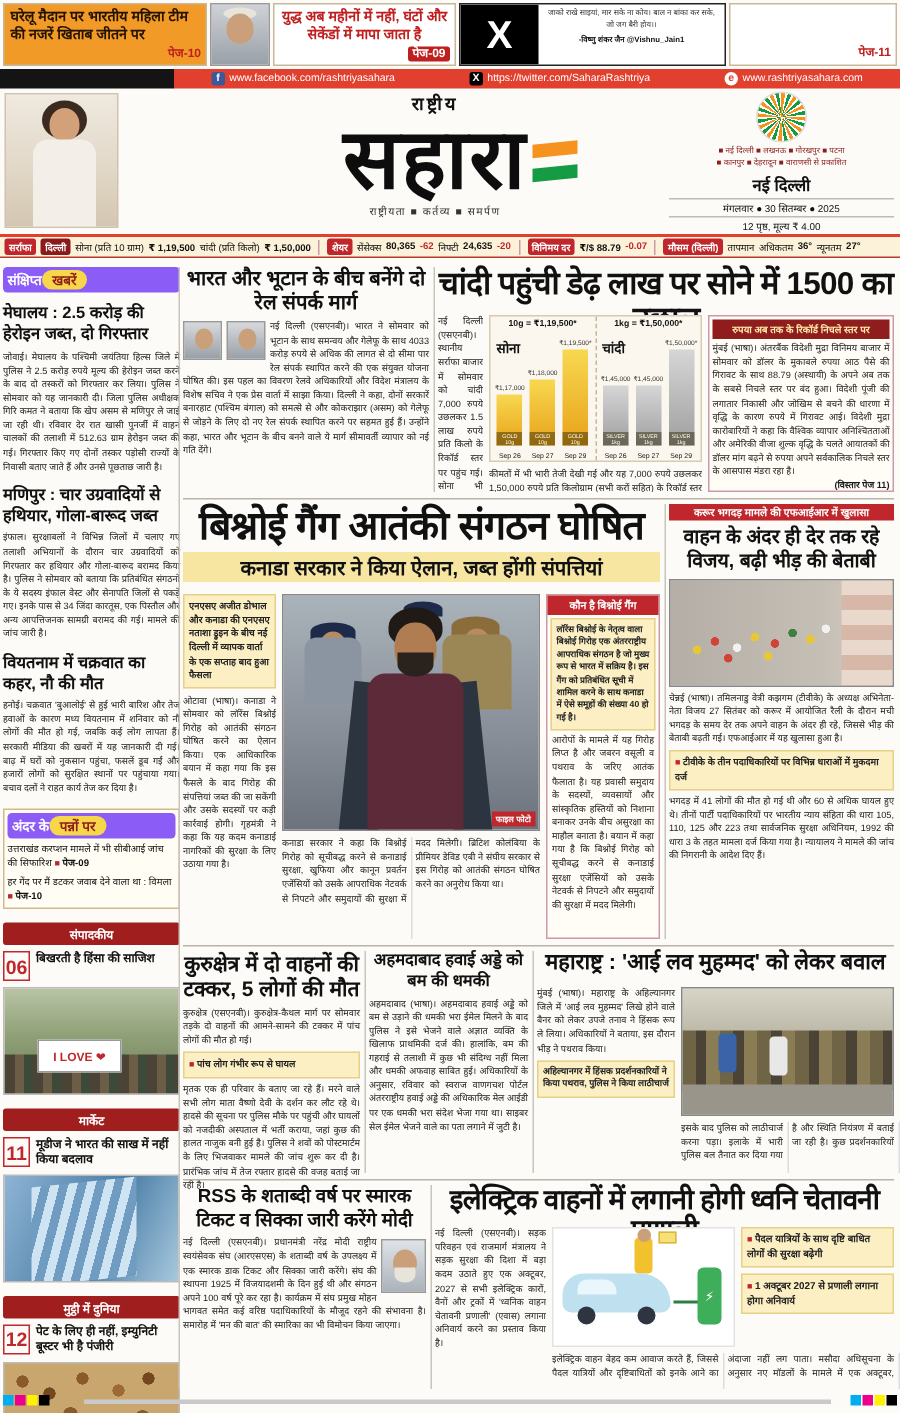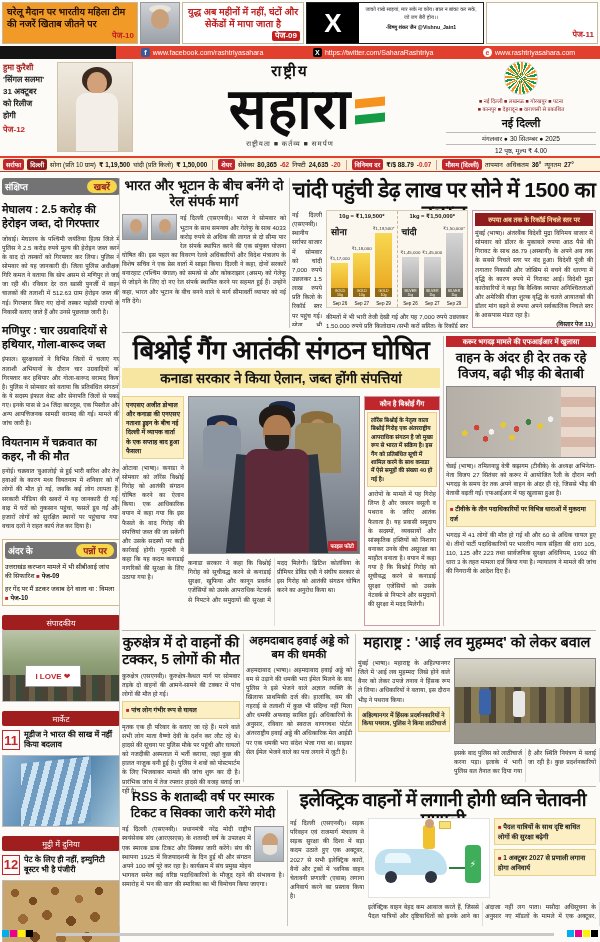--- a/index.html
+++ b/index.html
@@ -37,21 +37,21 @@
   .promo{position:absolute;left:3px;top:2px;width:132px;height:90px;display:flex;}
   .promo-text{width:54px;font-size:8px;font-weight:bold;line-height:1.5;color:#222;}
   .promo-text .l0{color:#a01d1d;}
   .promo-text .pg{color:#c01f1f;margin-top:2px;}
   .promo-photo{width:76px;height:90px;background:linear-gradient(180deg,#efe9df 0%,#e2d8c8 55%,#d4c7b2 100%);
                position:relative;border:1px solid #cfc3ae;overflow:hidden;}
   .promo-photo .hair{position:absolute;left:24px;top:4px;width:30px;height:26px;border-radius:50%;background:#3a2a20;}
   .promo-photo .hface{position:absolute;left:29px;top:9px;width:20px;height:22px;border-radius:50% 50% 46% 46%;background:#d2a179;}
   .promo-photo .dress{position:absolute;left:18px;top:30px;width:42px;height:60px;border-radius:10px 10px 0 0;background:#f3efe8;}
   .mh-center{position:absolute;left:140px;top:0;width:300px;text-align:center;}
-  .mh-top{font-size:15px;font-weight:bold;letter-spacing:2px;}
+  .mh-top{font-size:12px;font-weight:bold;letter-spacing:2px;}
   .mh-mainwrap{position:relative;display:inline-block;}
   .mh-main{font-size:56px;font-weight:900;line-height:1.02;letter-spacing:1px;color:#0d0d0d;}
   .flag{position:absolute;right:-34px;top:14px;width:30px;height:40px;}
   .flag .f1{position:absolute;top:4px;left:0;width:30px;height:9px;background:#f6921e;transform:skewY(-6deg);}
   .flag .f2{position:absolute;top:20px;left:0;width:30px;height:9px;background:#169b45;transform:skewY(-6deg);}
   .mh-tag{font-size:7px;color:#333;margin-top:2px;letter-spacing:1px;}
   .mh-right{position:absolute;right:4px;top:0;width:150px;text-align:center;}
   .logo-sun{width:34px;height:34px;margin:1px auto 2px;border-radius:50%;
             background:repeating-conic-gradient(#f6921e 0 9deg,#fff 9deg 15deg,#169b45 15deg 24deg,#fff 24deg 30deg);
             border:1px solid #ddd;}
@@ -63,30 +63,30 @@
   .ticker{position:absolute;left:0;top:156px;width:600px;height:16px;background:#fcf2da;
           border-top:2px solid #e2402e;border-bottom:1px solid #b93a2c;display:flex;align-items:center;
           font-size:6.4px;padding:0 3px;gap:3px;white-space:nowrap;}
   .tk-tag{background:#c0272d;color:#fff;font-weight:bold;padding:1px 3px;border-radius:2px;}
   .tk-tag.dark{background:#8b1a1a;}
   .tk-val{font-weight:bold;}
   .tk-neg{color:#c0272d;font-weight:bold;}
   .tk-sep{width:1px;height:10px;background:#c9a;margin:0 2px;}
   
   .sidebar{position:absolute;left:2px;top:178px;width:118px;}
-  .sb-head{background:#737373;border-radius:3px;padding:2px 3px;display:flex;align-items:center;gap:0;justify-content:space-between;}
+  .sb-head{background:#8b5cf6;border-radius:3px;padding:2px 3px;display:flex;align-items:center;gap:0;}
   .sb-head .a{color:#fff;font-weight:bold;font-size:9px;}
   .sb-head .b{background:#f7d64a;color:#8f1d1d;font-weight:bold;font-size:9px;padding:0 7px;border-radius:8px;}
   .sb-title{font-size:11px;font-weight:bold;line-height:1.3;margin:7px 0 3px;}
   .sb-body{font-size:6.1px;line-height:1.5;text-align:justify;color:#222;}
   .insidebox{border:1px solid #d3b98a;background:#fffdf4;margin-top:9px;padding:2px;}
   .ib-item{font-size:6.4px;line-height:1.45;margin-top:3px;}
   .ib-item .pg{font-weight:bold;}
   .redsq{color:#c0272d;font-size:6px;}
-  .sb-secbar{background:#a01e1e;color:#fff;font-weight:normal;font-size:8px;text-align:center;
+  .sb-secbar{background:#a01e1e;color:#fff;font-weight:bold;font-size:8px;text-align:center;
              padding:2px 0;margin-top:9px;border-radius:2px;}
   .sb-secrow{display:flex;gap:4px;margin:4px 0;}
   .sb-num{min-width:18px;height:20px;border:1px solid #c0272d;color:#c0272d;font-size:13px;font-weight:bold;
           display:flex;align-items:center;justify-content:center;}
   .sb-sectitle{font-size:8px;font-weight:bold;line-height:1.3;}
   .sb-photo{height:72px;border:1px solid #bbb;position:relative;overflow:hidden;}
   .ph-protest{background:linear-gradient(180deg,#b9c4a5 0%,#8fa077 45%,#6f7f5b 100%);}
   .ph-protest .placard{position:absolute;left:22px;top:34px;width:56px;height:22px;background:#fff;
        border:1px solid #999;font-size:8px;font-weight:bold;color:#c0272d;display:flex;align-items:center;justify-content:center;}
   .ph-protest .crowd{position:absolute;bottom:0;left:0;right:0;height:26px;
@@ -287,28 +287,20 @@
       </span>
       <span class="soc" data-name="website-link">
         <span class="ic ie" data-name="browser-icon">e</span>
         <span data-name="website-url">www.rashtriyasahara.com</span>
       </span>
     </div>
   </div>
 
   <div class="masthead" data-name="masthead">
     <div class="promo" data-name="film-promo">
-      <div class="promo-text" data-name="film-promo-text">
-        <div class="l0" data-name="promo-line">हुमा कुरैशी</div>
-        <div data-name="promo-line">'सिंगल सलमा'</div>
-        <div data-name="promo-line">31 अक्टूबर</div>
-        <div data-name="promo-line">को रिलीज</div>
-        <div data-name="promo-line">होगी</div>
-        <div class="pg" data-name="promo-page">पेज-12</div>
-      </div>
       <div class="promo-photo" data-name="huma-qureshi-photo">
         <div class="hair" data-name="photo-hair"></div>
         <div class="hface" data-name="photo-face"></div>
         <div class="dress" data-name="photo-dress"></div>
       </div>
     </div>
     <div class="mh-center" data-name="masthead-title">
       <div class="mh-top" data-name="masthead-title-top">राष्ट्रीय</div>
       <div class="mh-mainwrap" data-name="masthead-title-main-wrap">
         <div class="mh-main" data-name="masthead-title-main">सहारा</div>
@@ -389,20 +381,24 @@
         <span class="pg" data-name="inside-item-page">पेज-09</span>
       </div>
       <div class="ib-item" data-name="inside-pages-item">
         <span data-name="inside-item-text">हर गेंद पर मैं डटकर जवाब देने वाला था : विमला</span>
         <span class="redsq" data-name="bullet-icon">■</span>
         <span class="pg" data-name="inside-item-page">पेज-10</span>
       </div>
     </div>
 
     <div class="sb-secbar" data-name="section-bar-editorial">संपादकीय</div>
+    <div class="sb-secrow" data-name="editorial-row">
+      <div class="sb-num" data-name="editorial-page-number">06</div>
+      <div class="sb-sectitle" data-name="editorial-title">बिखरती है हिंसा की साजिश</div>
+    </div>
     <div class="sb-photo ph-protest" data-name="protest-photo">
       <div class="crowd" data-name="photo-crowd"></div>
       <div class="placard" data-name="i-love-placard">I LOVE ❤</div>
     </div>
 
     <div class="sb-secbar" data-name="section-bar-market">मार्केट</div>
     <div class="sb-secrow" data-name="market-row">
       <div class="sb-num" data-name="market-page-number">11</div>
       <div class="sb-sectitle" data-name="market-title">मूडीज ने भारत की साख में नहीं किया बदलाव</div>
     </div>

